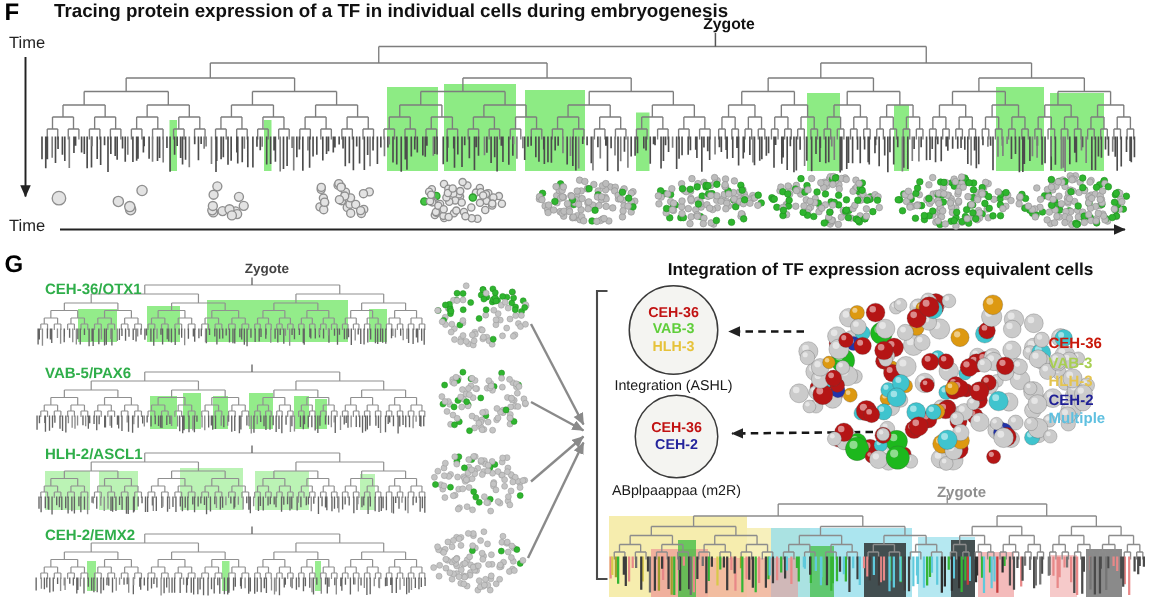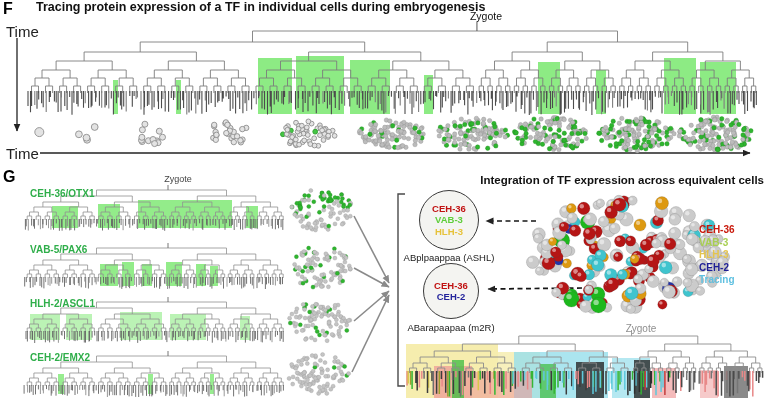--- a/index.html
+++ b/index.html
@@ -1,24 +1,24 @@
 <!DOCTYPE html>
 <html><head>
 <meta charset="utf-8">
 <style>
   html,body{margin:0;padding:0;background:#fff;}
   .fig{position:relative;width:768px;height:403px;background:#ffffff;
        font-family:"Liberation Sans",sans-serif;overflow:hidden;}
   .lbl{position:absolute;white-space:nowrap;color:#111;}
   .panel-letter{font-size:16px;font-weight:bold;color:#000;}
   .fig-title{font-size:12.5px;font-weight:bold;color:#111;}
-  .zyg{font-weight:normal;padding-left:10px;}
-  .axis-lbl{font-size:15px;color:#222;}
+  .zyg{font-weight:bold;padding-left:10px;}
+  .axis-lbl{font-size:11px;color:#222;}
   .tf-label{font-size:10px;font-weight:bold;margin-top:12px;}
-  .integration-title{font-size:11.5px;font-weight:bold;text-align:right;}
+  .integration-title{font-size:11.5px;font-weight:bold;text-align:center;}
   .cell-circle{position:absolute;border:1.5px solid #3a3a3a;border-radius:50%;
        background:#f4f4f1;display:flex;flex-direction:column;align-items:center;
        justify-content:center;box-sizing:border-box;}
   .cell-circle span{font-size:9.5px;font-weight:bold;line-height:11.5px;}
   .cell-name{font-size:9.5px;color:#1a1a1a;text-align:center;}
   .legend{position:absolute;display:flex;flex-direction:column;}
   .legend-item{font-size:10px;font-weight:bold;line-height:12.5px;}
   svg{position:absolute;left:0;top:0;}
 </style>
 </head>
@@ -1693,30 +1693,30 @@
   <div class="lbl tf-label" style="left: 30px; top: 286px; color: rgb(47, 174, 74);">HLH-2/ASCL1</div>
   <div class="lbl tf-label" style="left: 30px; top: 340px; color: rgb(47, 174, 74); text-align: center;">CEH-2/EMX2</div>
 
   <div class="lbl integration-title" style="left:410px;top:174px;width:354px;white-space:normal">Integration of TF expression across equivalent cells</div>
 
   <div class="cell-circle" id="c1tfs" style="left:419px;top:190px;width:60px;height:60px">
       <span style="color: rgb(193, 18, 18);">CEH-36</span>
       <span style="color: rgb(95, 206, 58);">VAB-3</span>
       <span style="color: rgb(230, 194, 58);">HLH-3</span>
     </div>
-  <div class="lbl cell-name" style="left:384px;top:252px;width:130px">ABplpaappaa (ASHL)</div>
+  <div class="lbl cell-name" style="left:384px;top:252px;width:130px">Integration (ASHL)</div>
 
   <div class="cell-circle" id="c2tfs" style="left:423px;top:263px;width:56px;height:56px">
       <span style="color: rgb(193, 18, 18);">CEH-36</span>
       <span style="color: rgb(36, 36, 156);">CEH-2</span>
     </div>
-  <div class="lbl cell-name" style="left:386px;top:322px;width:130px">ABarapaapaa (m2R)</div>
+  <div class="lbl cell-name" style="left:386px;top:322px;width:130px">ABplpaappaa (m2R)</div>
 
   <div class="legend" id="legend" style="left:699px;top:224px">
       <div class="legend-item" style="color: rgb(201, 25, 11);">CEH-36</div>
       <div class="legend-item" style="color: rgb(168, 207, 82);">VAB-3</div>
       <div class="legend-item" style="color: rgb(228, 196, 79);">HLH-3</div>
       <div class="legend-item" style="color: rgb(31, 31, 150);">CEH-2</div>
-      <div class="legend-item" style="color: rgb(95, 192, 224);">Tracing</div>
+      <div class="legend-item" style="color: rgb(95, 192, 224);">Multiple</div>
     </div>
 
   <div class="lbl zyg" style="left:591px;top:323px;width:80px;text-align:center;font-size:10px;color:#8f8f8f">Zygote</div>
 </div>
 
 </body></html>

